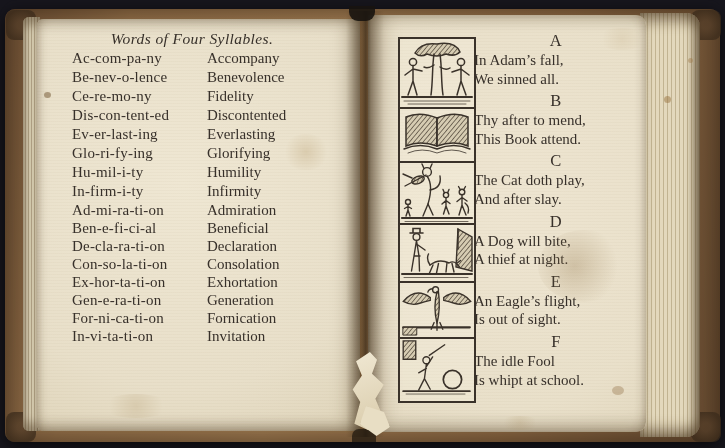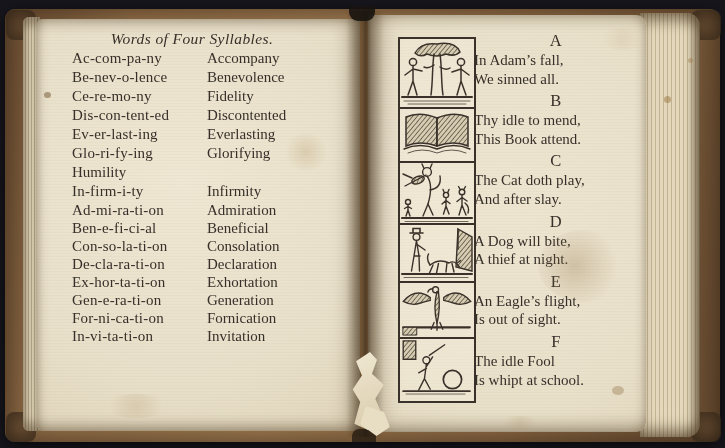--- a/index.html
+++ b/index.html
@@ -147,45 +147,46 @@
             </div>
             <div class="word-row">
               <span class="syllabified">Ev-er-last-ing</span>
               <span class="plain">Everlasting</span>
             </div>
             <div class="word-row">
               <span class="syllabified">Glo-ri-fy-ing</span>
               <span class="plain">Glorifying</span>
             </div>
             <div class="word-row">
+              <span class="syllabified">Hu-mil-i-ty</span>
               <span class="plain">Humility</span>
             </div>
             <div class="word-row">
               <span class="syllabified">In-firm-i-ty</span>
               <span class="plain">Infirmity</span>
             </div>
           </div>
       </div>
       <div class="section">
         <div>
             <div class="word-row">
               <span class="syllabified">Ad-mi-ra-ti-on</span>
               <span class="plain">Admiration</span>
             </div>
             <div class="word-row">
               <span class="syllabified">Ben-e-fi-ci-al</span>
               <span class="plain">Beneficial</span>
             </div>
             <div class="word-row">
+              <span class="syllabified">De-cla-ra-ti-on</span>
+              <span class="plain">Declaration</span>
+            </div>
+            <div class="word-row">
               <span class="syllabified">Con-so-la-ti-on</span>
               <span class="plain">Consolation</span>
-            </div>
-            <div class="word-row">
-              <span class="syllabified">De-cla-ra-ti-on</span>
-              <span class="plain">Declaration</span>
             </div>
             <div class="word-row">
               <span class="syllabified">Ex-hor-ta-ti-on</span>
               <span class="plain">Exhortation</span>
             </div>
             <div class="word-row">
               <span class="syllabified">Gen-e-ra-ti-on</span>
               <span class="plain">Generation</span>
             </div>
             <div class="word-row">
@@ -304,21 +305,21 @@
     </div>
 
     <div class="rhymes">
         <div class="entry">
           <div class="entry-letter">A</div>
           <div class="entry-line">In Adam’s fall,</div>
           <div class="entry-line">We sinned all.</div>
         </div>
         <div class="entry">
           <div class="entry-letter">B</div>
-          <div class="entry-line">Thy idle to mend,</div>
+          <div class="entry-line">Thy after to mend,</div>
           <div class="entry-line">This Book attend.</div>
         </div>
         <div class="entry">
           <div class="entry-letter">C</div>
           <div class="entry-line">The Cat doth play,</div>
           <div class="entry-line">And after slay.</div>
         </div>
         <div class="entry">
           <div class="entry-letter">D</div>
           <div class="entry-line">A Dog will bite,</div>

